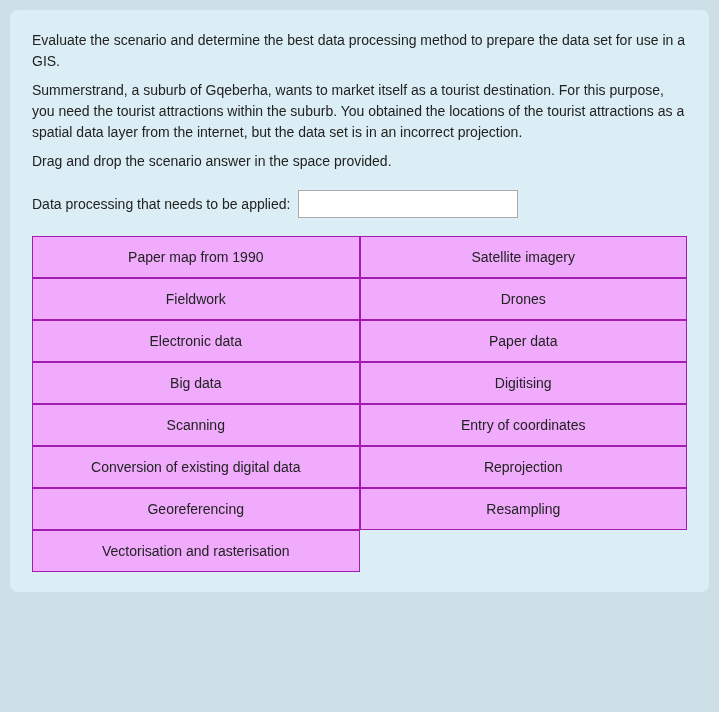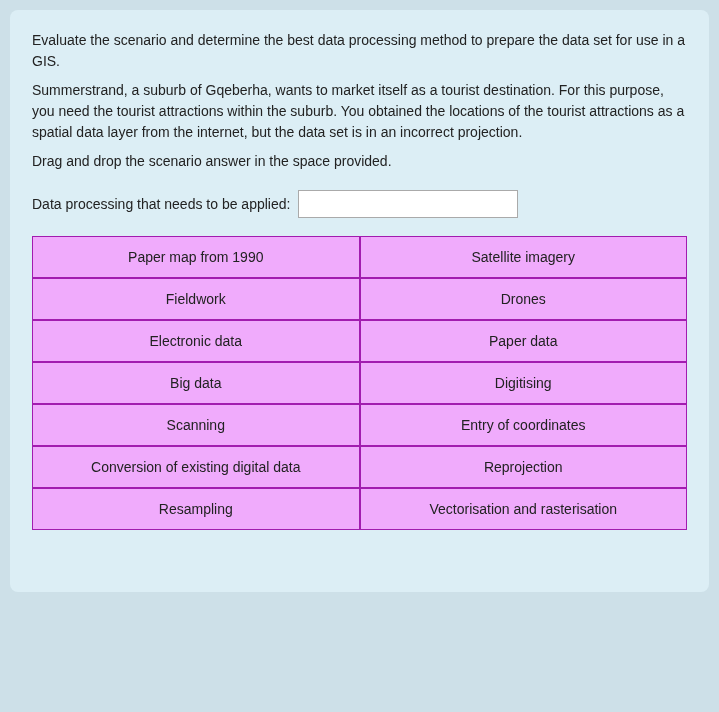--- a/index.html
+++ b/index.html
@@ -93,17 +93,18 @@
       <div class="card" draggable="true">Fieldwork</div>
       <div class="card" draggable="true">Drones</div>
       <div class="card" draggable="true">Electronic data</div>
       <div class="card" draggable="true">Paper data</div>
       <div class="card" draggable="true">Big data</div>
       <div class="card" draggable="true">Digitising</div>
       <div class="card" draggable="true">Scanning</div>
       <div class="card" draggable="true">Entry of coordinates</div>
       <div class="card" draggable="true">Conversion of existing digital data</div>
       <div class="card" draggable="true">Reprojection</div>
+      <div class="card" draggable="true">Georeferencing</div>
       <div class="card" draggable="true">Resampling</div>
       <div class="card" draggable="true">Vectorisation and rasterisation</div>
       <div class="card card-empty"></div>
     </div>
 </div>
 
 </body></html>

